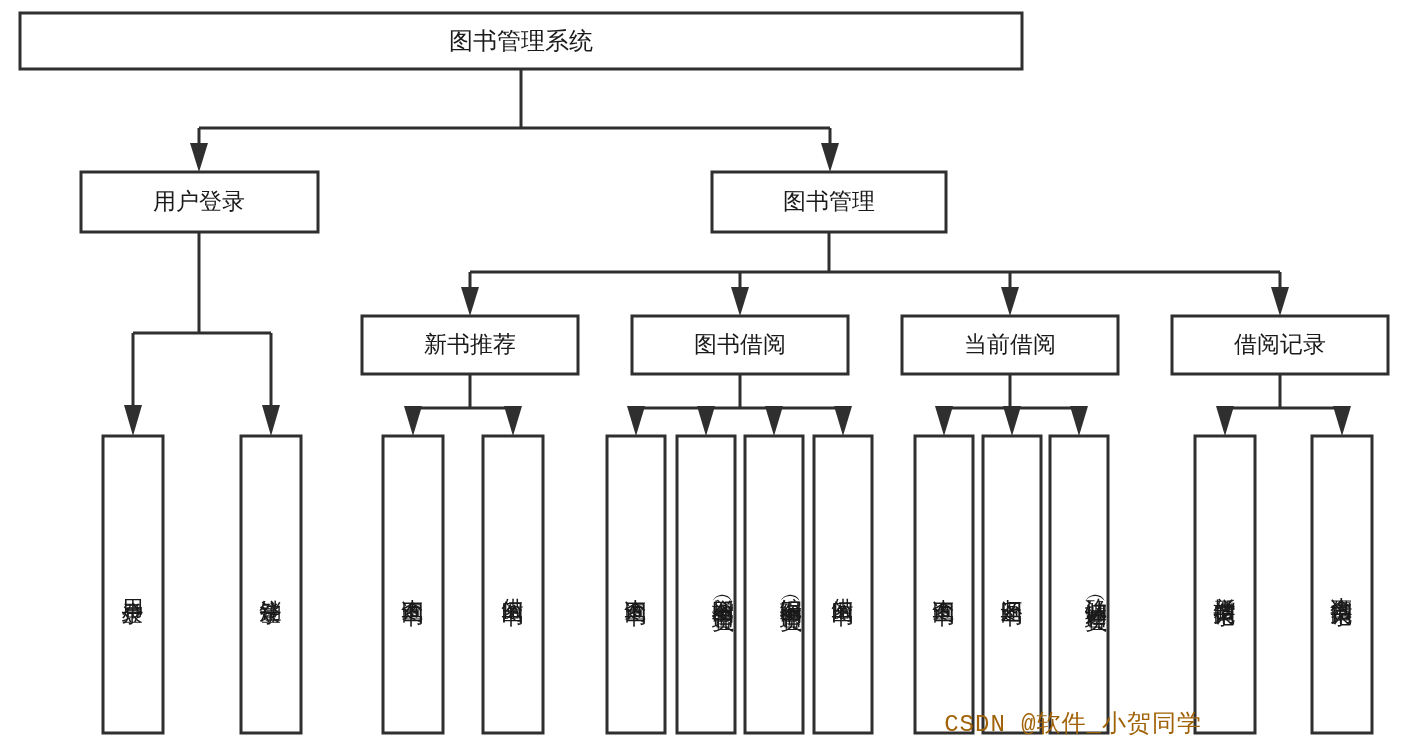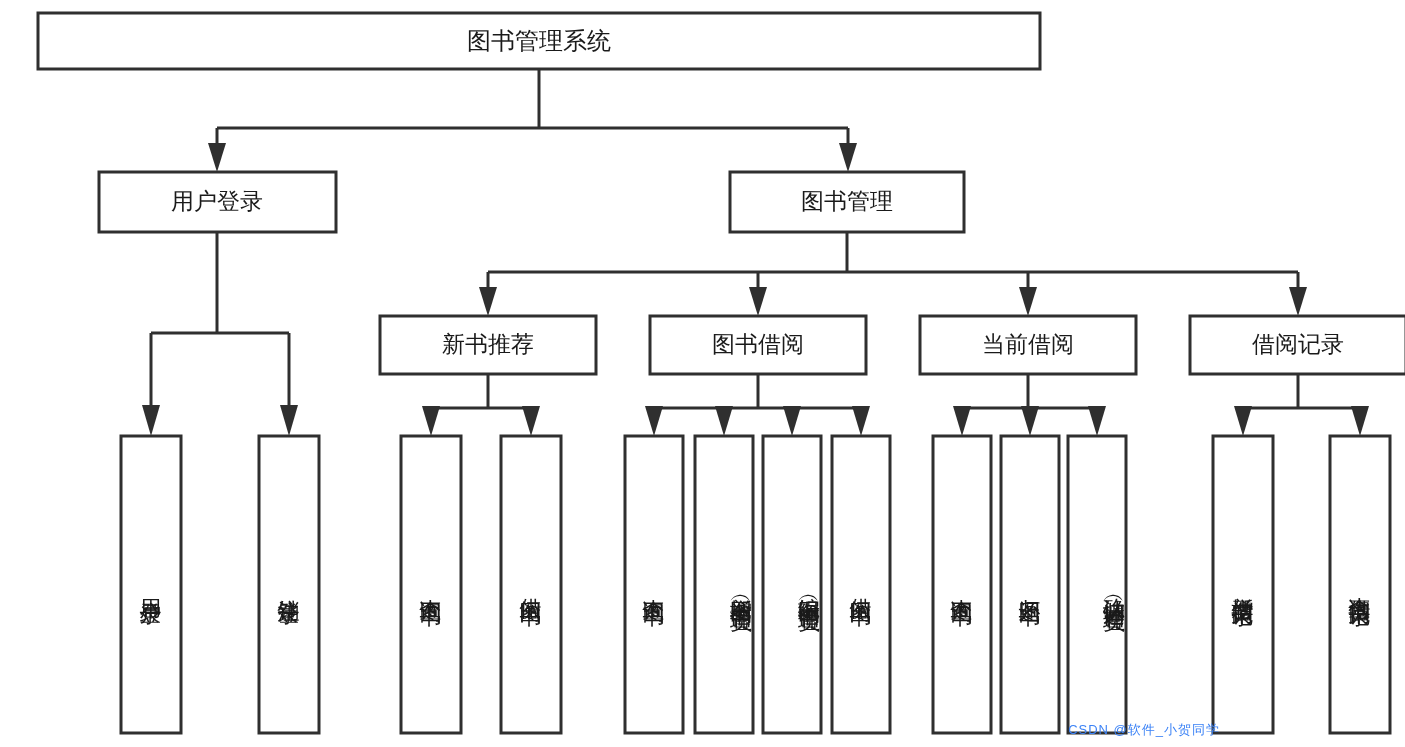--- a/index.html
+++ b/index.html
@@ -10,21 +10,20 @@
   body {
     width: 1405px;
     height: 747px;
     font-family: "Liberation Sans", "DejaVu Sans", sans-serif;
     overflow: hidden;
   }
   #diagram-root {
     position: relative;
     width: 1214px;
     height: 747px;
-    margin-left: 18px;
   }
   svg#flow {
     position: absolute;
     top: 0;
     left: 0;
     width: 1405px;
     height: 747px;
   }
   .node-box {
     fill: #ffffff;
@@ -72,23 +71,23 @@
     white-space: nowrap;
     pointer-events: none;
   }
   .vert-label.mid {
     align-items: center;
   }
   #watermark {
     position: absolute;
     right: 12px;
     bottom: 8px;
-    font-family: Liberation Sans, sans-serif;
-    font-size: 13px;
-    color: #3b82f6;
+    font-family: Liberation Mono, monospace;
+    font-size: 24px;
+    color: #a16207;
     letter-spacing: 1px;
     white-space: nowrap;
   }
 </style>
 </head>
 <body>
 
 <div id="diagram-root">
 
   <svg id="flow" viewBox="0 0 1405 747">

